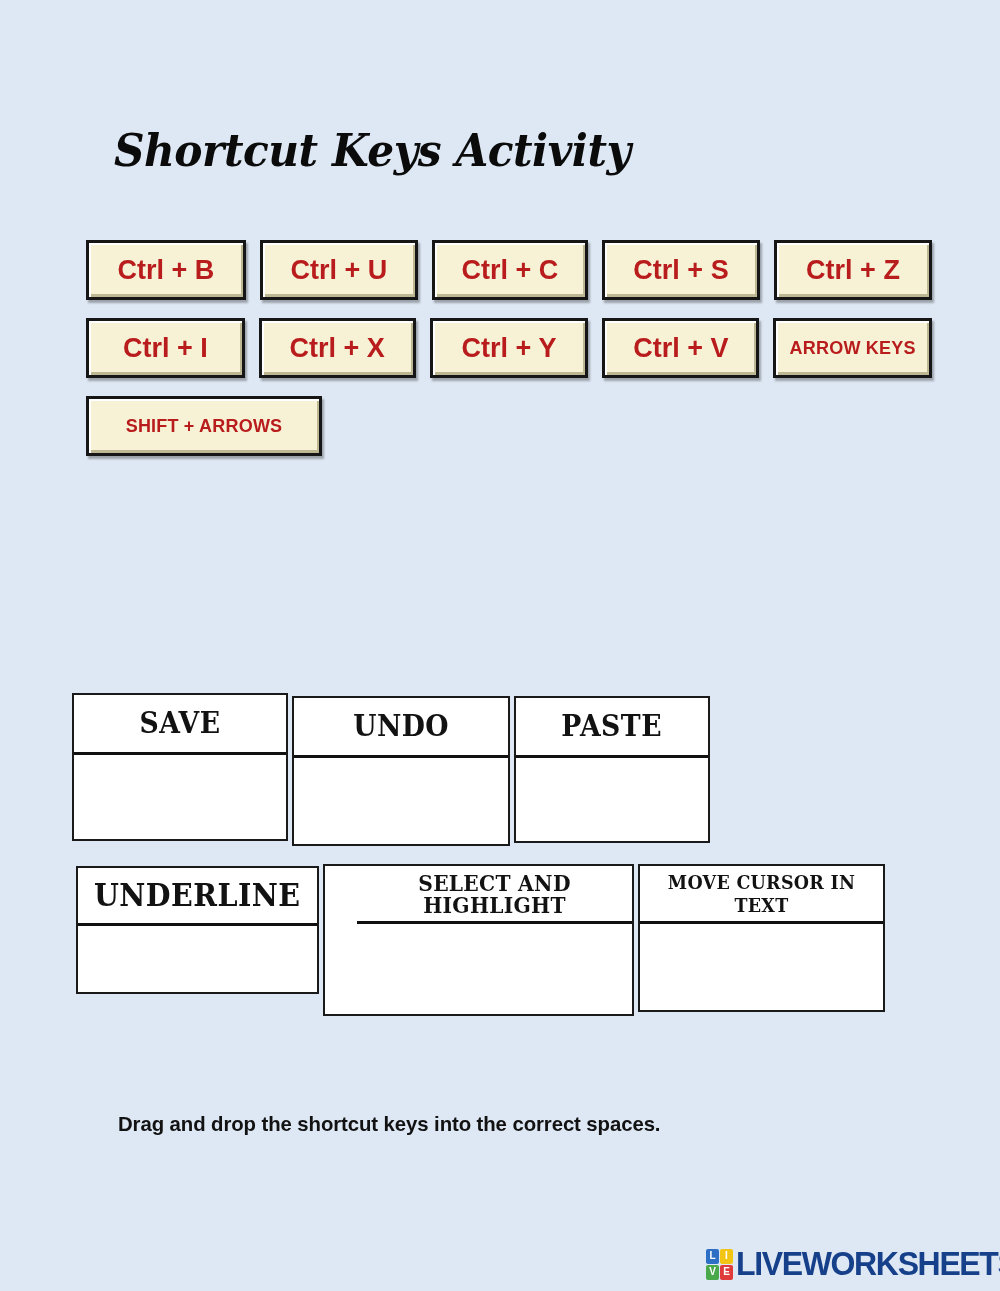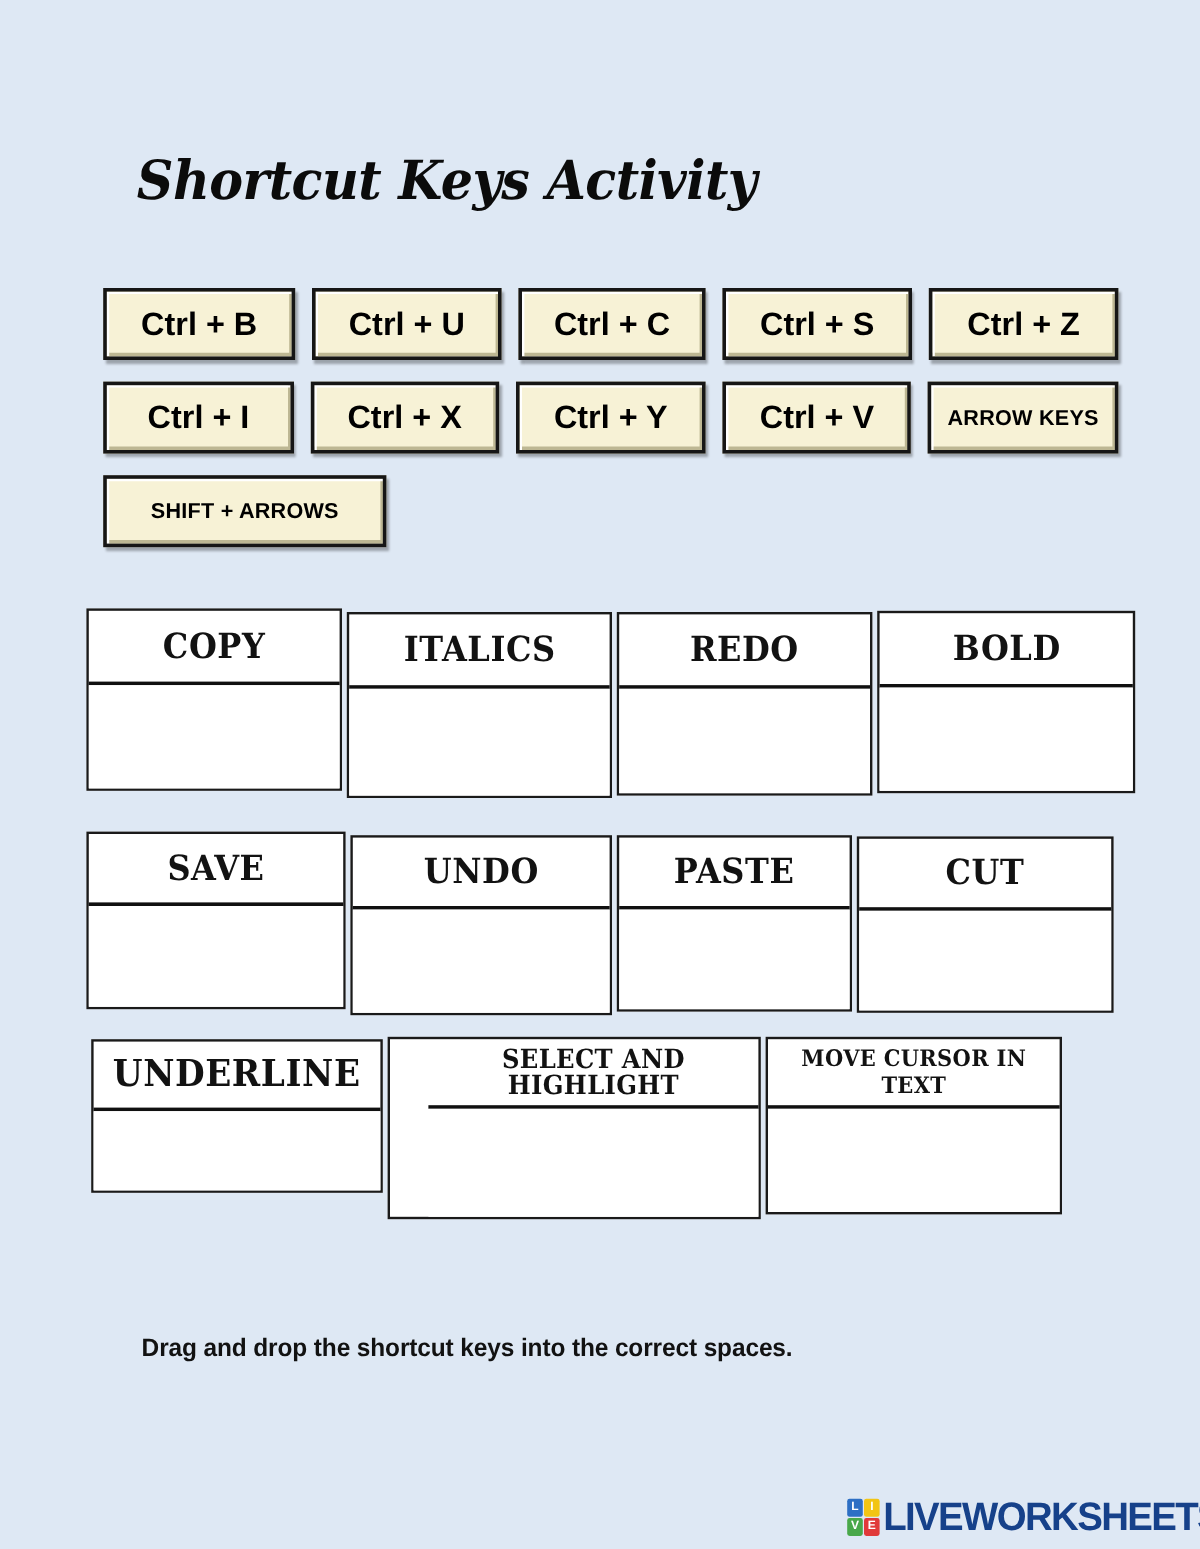--- a/index.html
+++ b/index.html
@@ -60,21 +60,21 @@
     justify-content: center;
     box-shadow: inset 2px 2px 0 #ffffff,
                 inset -2px -3px 0 #bdb793,
                 2px 3px 2px rgba(0,0,0,0.30);
     cursor: pointer;
   }
   .key-btn .klabel {
     font-family: "Liberation Sans", sans-serif;
     font-weight: bold;
     font-size: 27px;
-    color: #000000;
+    color: #b91c1c;
     letter-spacing: 0px;
     white-space: nowrap;
   }
   .key-btn.small .klabel {
     font-size: 18px;
     letter-spacing: 0.2px;
   }
 
   
   .w-b  { width: 162px; }
@@ -275,69 +275,37 @@
     </div>
 
     <div class="key-row row3">
       <div class="key-btn w-sa small">
         <span class="klabel">SHIFT + ARROWS</span>
       </div>
     </div>
 
   </div>
 
-  <div class="box-row row-1">
-    <div class="drop-box b-copy">
-      <div class="bx-head">
-        <span>COPY</span>
-      </div>
-      <div class="bx-drop"></div>
-    </div>
-    <div class="drop-box b-italics">
-      <div class="bx-head">
-        <span>ITALICS</span>
-      </div>
-      <div class="bx-drop"></div>
-    </div>
-    <div class="drop-box b-redo">
-      <div class="bx-head">
-        <span>REDO</span>
-      </div>
-      <div class="bx-drop"></div>
-    </div>
-    <div class="drop-box b-bold">
-      <div class="bx-head">
-        <span>BOLD</span>
-      </div>
-      <div class="bx-drop"></div>
-    </div>
-  </div>
 
   <div class="box-row row-2">
     <div class="drop-box b-save">
       <div class="bx-head">
         <span>SAVE</span>
       </div>
       <div class="bx-drop"></div>
     </div>
     <div class="drop-box b-undo">
       <div class="bx-head">
         <span>UNDO</span>
       </div>
       <div class="bx-drop"></div>
     </div>
     <div class="drop-box b-paste">
       <div class="bx-head">
         <span>PASTE</span>
-      </div>
-      <div class="bx-drop"></div>
-    </div>
-    <div class="drop-box b-cut">
-      <div class="bx-head">
-        <span>CUT</span>
       </div>
       <div class="bx-drop"></div>
     </div>
   </div>
 
   <div class="box-row row-3">
     <div class="drop-box b-underline">
       <div class="bx-head">
         <span>UNDERLINE</span>
       </div>

